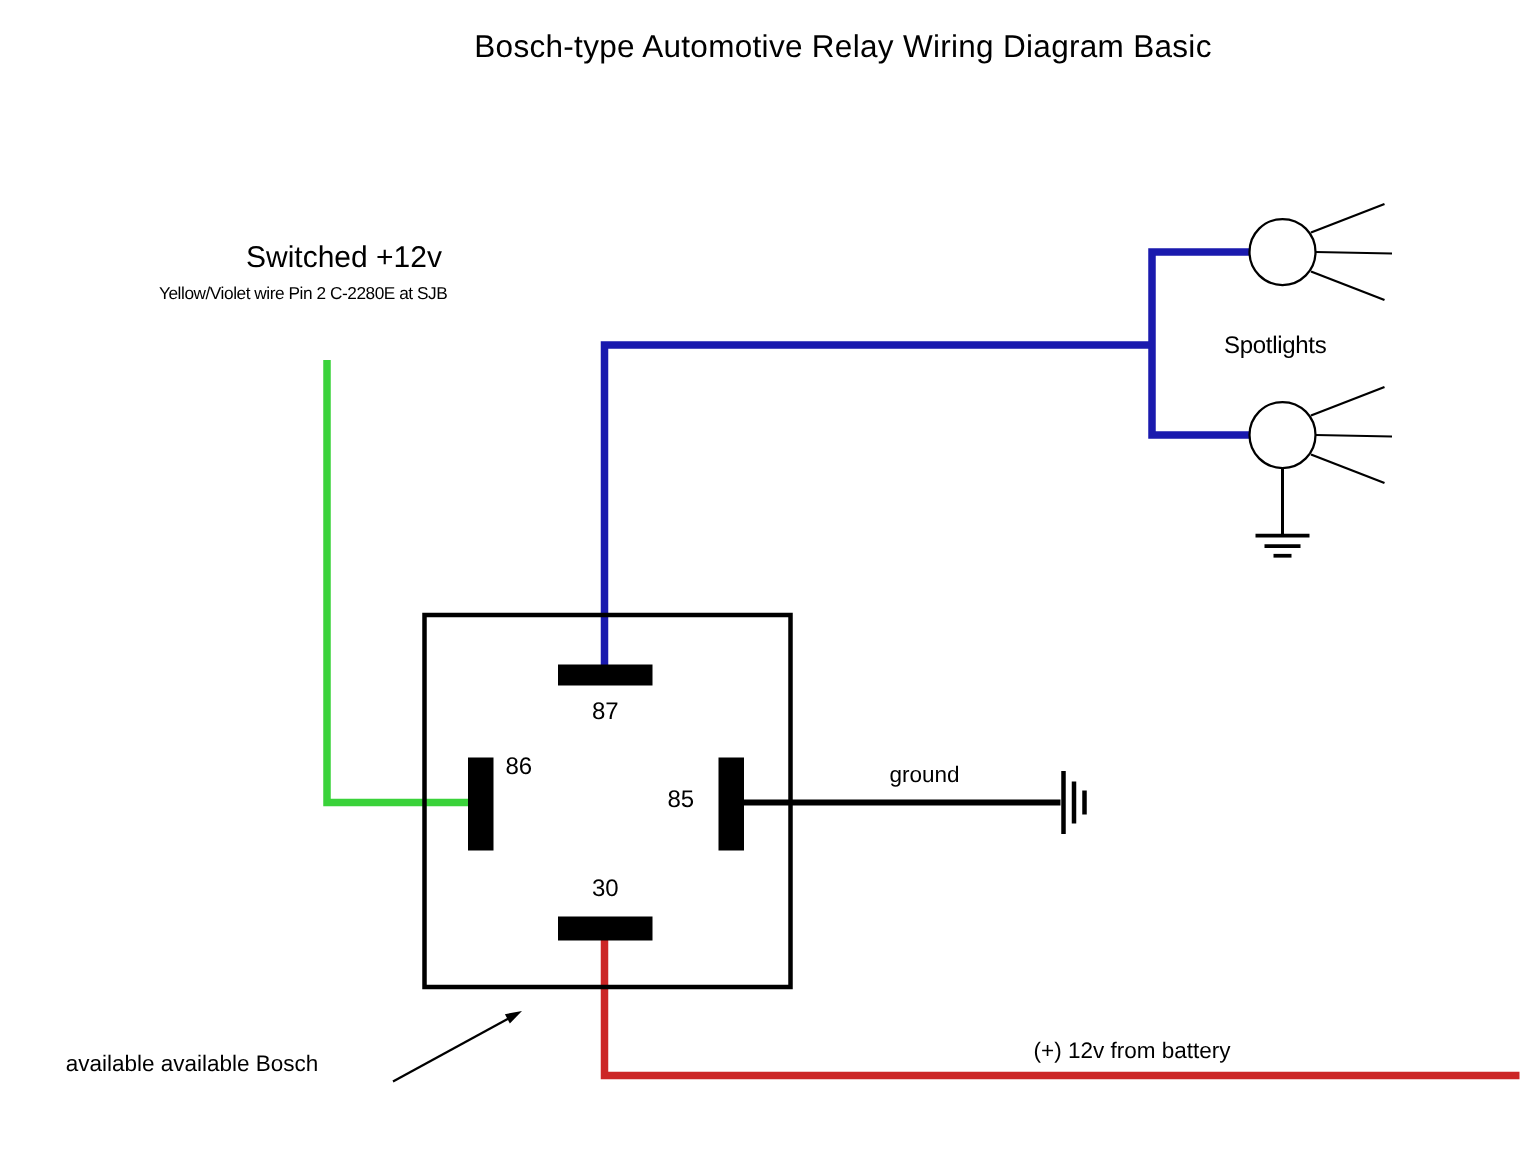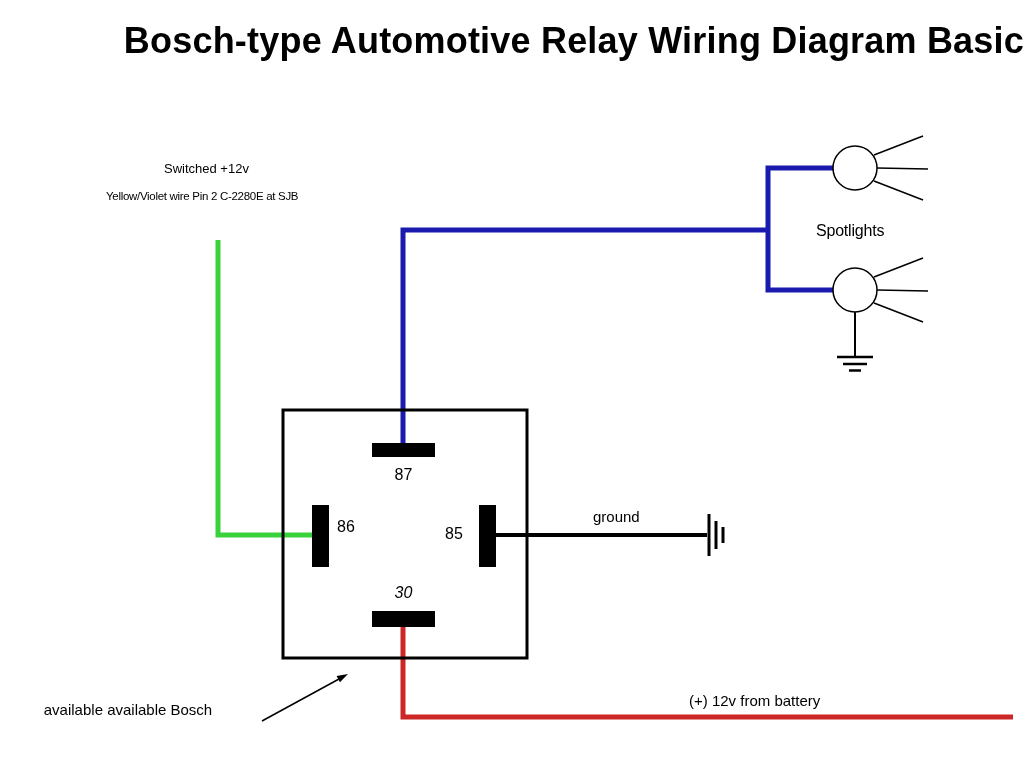--- a/index.html
+++ b/index.html
@@ -8,33 +8,33 @@
     width:1024px;height:773px;
     background:#ffffff;
     font-family:"Liberation Sans", sans-serif;
     color:#000;
     overflow:hidden;
   }
   .canvas svg{position:absolute;left:0;top:0;}
   .label{position:absolute;white-space:nowrap;}
   .title{
     left:100px;top:20px;width:924px;
-    text-align:right;
-    font-size:36px;font-weight:bold;
+    text-align:center;
+    font-size:21px;font-weight:normal;
     letter-spacing:0.2px;
   }
-  .switched-heading{left:164px;top:161px;font-size:13px;}
+  .switched-heading{left:164px;top:161px;font-size:20px;}
   .wire-spec{left:106px;top:190px;font-size:11.5px;letter-spacing:-0.3px;}
   .spotlights-label{left:816px;top:222px;font-size:16px;letter-spacing:-0.2px;}
   .ground-label{left:593px;top:508px;font-size:15px;}
   .battery-label{left:689px;top:692px;font-size:15px;text-align:center;}
   .pin-label{font-size:16px;}
   .pin-87{left:372px;top:466px;width:63px;text-align:center;}
-  .pin-30{left:372px;top:584px;width:63px;text-align:center;font-style:italic;}
-  .pin-86{left:337px;top:518px;text-align:center;}
+  .pin-30{left:372px;top:584px;width:63px;text-align:center;}
+  .pin-86{left:337px;top:503px;text-align:center;}
   .pin-85{left:445px;top:525px;}
   .relay-note{
     left:6px;top:698px;width:244px;
     text-align:center;font-size:15px;line-height:23px;
     white-space:normal;
   }
 </style>
 </head>
 <body>
 

